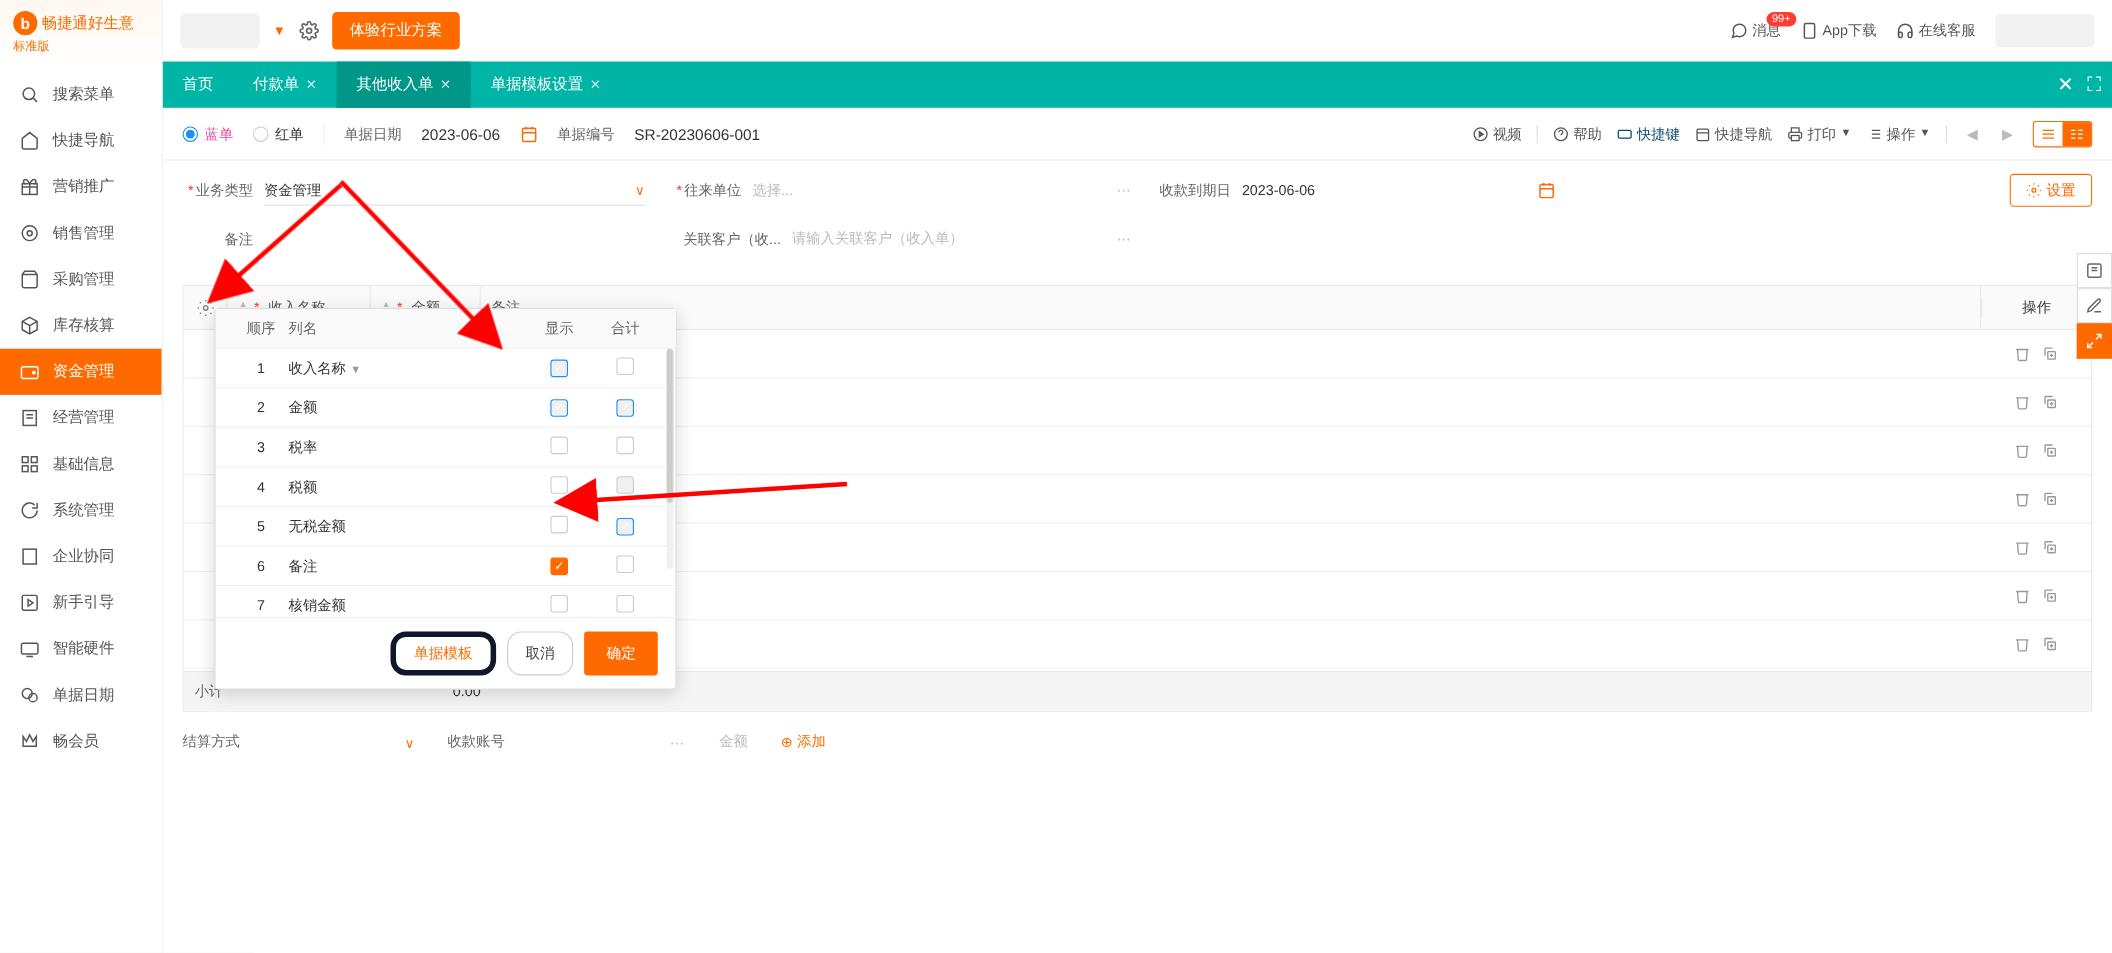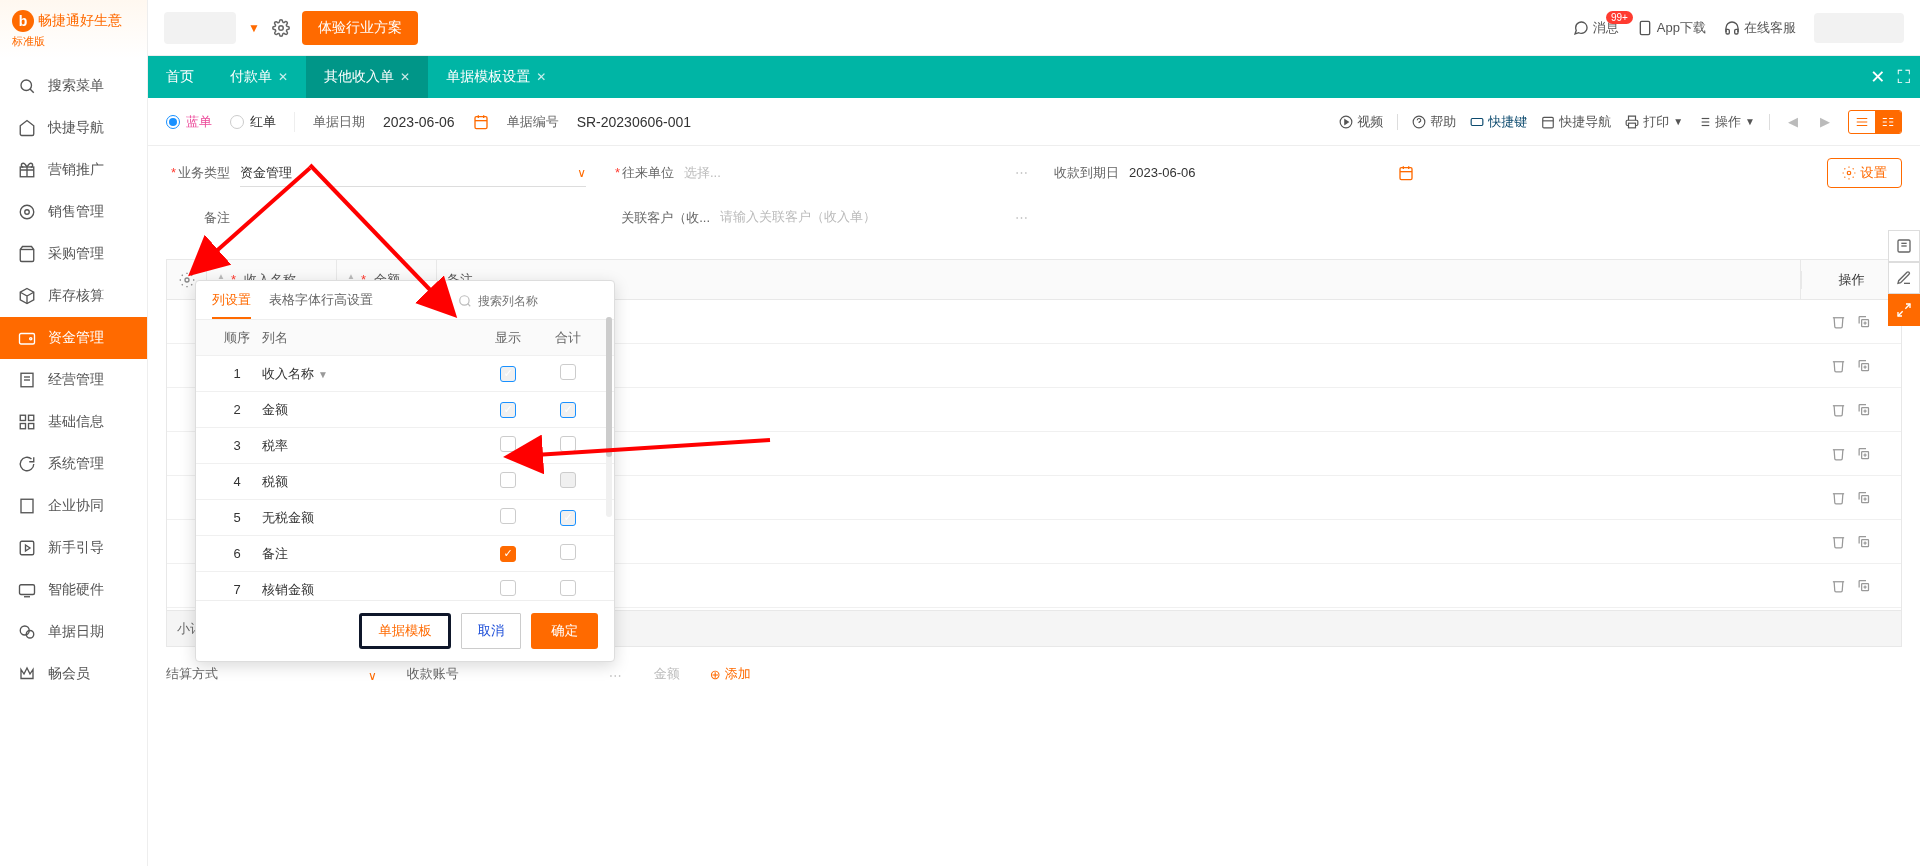--- a/index.html
+++ b/index.html
@@ -104,22 +104,22 @@
 .pt-head{background:#fafafa;color:#666;font-weight:500}
 .pt-order{width:50px;text-align:center}
 .pt-name{flex:1}
 .pt-show,.pt-sum{width:60px;text-align:center}
 .chk{width:16px;height:16px;border:1px solid #ccc;border-radius:3px;display:inline-flex;align-items:center;justify-content:center;background:#fff}
 .chk.checked{background:#1890ff;border-color:#1890ff;color:#fff;font-size:11px}
 .chk.checked-orange{background:#ff6a00;border-color:#ff6a00;color:#fff;font-size:11px}
 .chk.disabled{background:#f0f0f0}
 .expand{color:#999;font-size:10px;margin-left:4px}
 .pop-footer{display:flex;justify-content:flex-end;gap:10px;padding:12px 16px;border-top:1px solid #eee}
-.btn-default{background:#fff;border:1px solid #ccc;padding:6px 16px;border-radius:1px;cursor:pointer;color:#1d4ed8}
-.btn-tpl{border:3px solid #0f172a;color:#ff6a00;background:#fff;padding:6px 16px;border-radius:3px;cursor:pointer}
+.btn-default{background:#fff;border:1px solid #ccc;padding:6px 16px;border-radius:13px;cursor:pointer;color:#404040}
+.btn-tpl{border:5px solid #0f172a;color:#ff6a00;background:#fff;padding:6px 16px;border-radius:14px;cursor:pointer}
 .btn-confirm{background:#ff6a00;color:#fff;border:none;padding:6px 20px;border-radius:3px;cursor:pointer}
 .pop-scroll{position:absolute;right:2px;top:36px;width:6px;height:200px;background:#f0f0f0;border-radius:3px}
 .pop-scroll-thumb{width:6px;height:140px;background:#ccc;border-radius:3px}
 
 
 .float-rail{position:absolute;right:0;top:230px;display:flex;flex-direction:column;gap:0}
 .fr-btn{width:32px;height:32px;background:#fff;border:1px solid #ddd;display:flex;align-items:center;justify-content:center;cursor:pointer;color:#666}
 .fr-btn.active{background:#ff6a00;color:#fff;border-color:#ff6a00}
 
 
@@ -680,31 +680,20 @@
           <span class="tb-label" style="color:#bbb">金额</span>
         </div>
       <div class="add-link">
           <span>⊕</span>
           <span>添加</span>
         </div>
     </div>
   </div>
 
   <div class="popover">
-    <div class="pop-tabs">
-      <div class="pop-tab active">列设置</div>
-      <div class="pop-tab">表格字体行高设置</div>
-      <div class="pop-search">
-        <svg width="14" height="14" viewBox="0 0 24 24" fill="none" stroke="currentColor" stroke-width="2">
-            <circle cx="11" cy="11" r="8"></circle>
-            <line x1="21" y1="21" x2="16.65" y2="16.65"></line>
-          </svg>
-        <input placeholder="搜索列名称" style="">
-      </div>
-    </div>
     <div class="pop-table">
       <div class="pt-head">
         <div class="pt-order">顺序</div>
         <div class="pt-name">列名</div>
         <div class="pt-show">显示</div>
         <div class="pt-sum">合计</div>
       </div>
       <div id="pop-rows">
           <div class="pt-row">
             <div class="pt-order">1</div>

